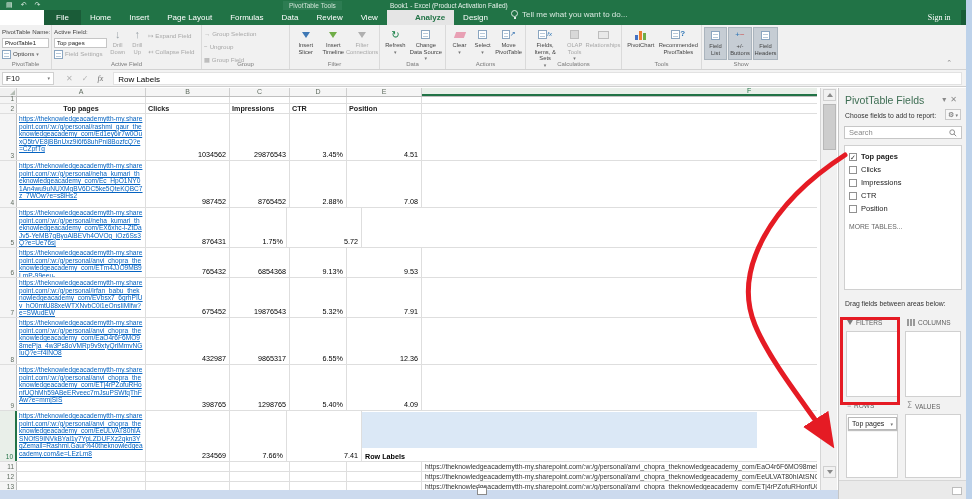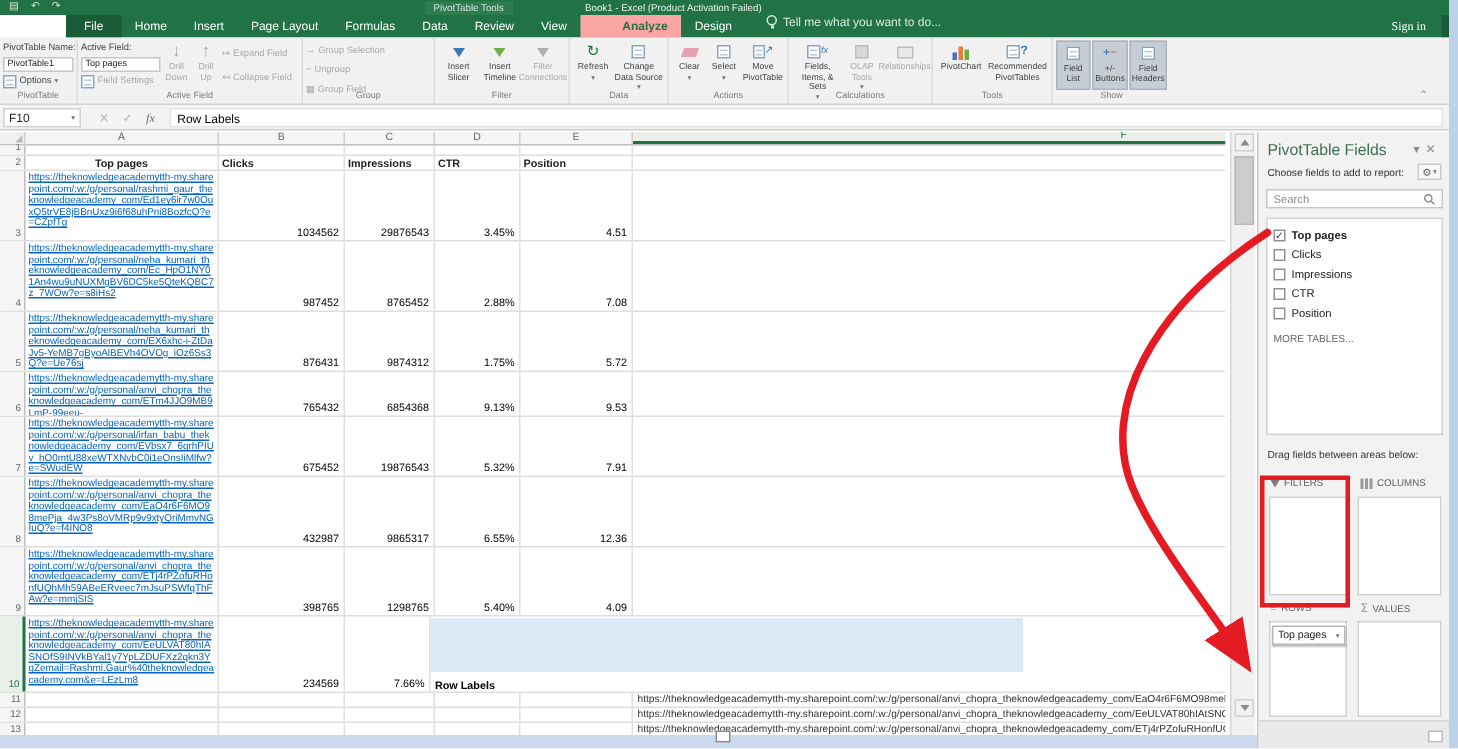--- a/index.html
+++ b/index.html
@@ -9,21 +9,21 @@
   
   .titlebar { position:absolute; left:0; top:0; width:966px; height:10px; background:#217346; color:#fff; }
   .qat { position:absolute; left:6px; top:0px; display:flex; gap:8px; font-size:7px; color:#d8ead f; color:#dcebe2;}
   .qat span{display:inline-block; line-height:10px;}
   .ctx-label { position:absolute; left:283px; top:1px; font-size:6.5px; color:#cfe3d6; background:#2d7c52; padding:0 6px; line-height:9px; }
   .doc-title { position:absolute; left:390px; top:1px; font-size:6.5px; color:#e8f2ec; line-height:9px; }
 
   
   .tabrow { position:absolute; left:0; top:10px; width:966px; height:15px; background:#217346; display:flex; align-items:stretch;margin-left:44px; }
   .tab { color:#fff; font-size:8px; padding:0 9px; display:flex; align-items:center; }
-  .tab.active { background:#fca5a5; color:#217346; font-weight:bold;padding-left:28px; }
+  .tab.active { background:#e5e5e5; color:#217346; font-weight:bold;padding-left:28px; }
   .tab.file { background:#1a5c38; padding:0 12px; }
   .tellme { display:flex; gap:4px; color:#d9e9e0; font-size:8px; margin-left:14px; }
   .bulb { width:7px; height:7px; border:1px solid #d9e9e0; border-radius:50%; position:relative; }
   .bulb:after{ content:""; position:absolute; left:2px; bottom:-3px; width:2px; height:2px; background:#d9e9e0; }
   .tab-right { margin-left:auto; display:flex; align-items:center;font-family:Liberation Serif, serif; }
   .signin { color:#fff; font-size:8px; padding:0 10px; }
   .share { background:#185c37; color:#fff; font-size:8px; padding:0 10px; height:100%; display:flex; align-items:center; gap:3px; }
 
   
   .ribbon { position:absolute; left:0; top:25px; width:966px; height:45px; background:#f1f1f1; border-bottom:1px solid #d2d2d2; display:flex; }
@@ -440,21 +440,20 @@
       <div class="cell cC num">8765452</div>
       <div class="cell cD num">2.88%</div>
       <div class="cell cE num">7.08</div>
       <div class="cell cF"></div>
     </div>
 
     <div class="row" style="height:40px">
       <div class="cR">5</div>
       <div class="cell cA url">https://theknowledgeacademytth-my.sharepoint.com/:w:/g/personal/neha_kumari_theknowledgeacademy_com/EX6xhc-i-ZtDaJv5-YeMB7gByoAlBEVh4OVOg_iOz6Ss3Q?e=Ue76sj</div>
       <div class="cell cB num">876431</div>
-      <div class="cell cC num">9874312</div>
       <div class="cell cD num">1.75%</div>
       <div class="cell cE num">5.72</div>
       <div class="cell cF"></div>
     </div>
 
     <div class="row" style="height:30px">
       <div class="cR">6</div>
       <div class="cell cA url">https://theknowledgeacademytth-my.sharepoint.com/:w:/g/personal/anvi_chopra_theknowledgeacademy_com/ETm4JJO9MB9LmP-99eeu-</div>
       <div class="cell cB num">765432</div>
       <div class="cell cC num">6854368</div>
@@ -491,20 +490,21 @@
       <div class="cell cD num">5.40%</div>
       <div class="cell cE num">4.09</div>
       <div class="cell cF"></div>
     </div>
 
     <div class="row" style="height:51px">
       <div class="cR hl">10</div>
       <div class="cell cA url">https://theknowledgeacademytth-my.sharepoint.com/:w:/g/personal/anvi_chopra_theknowledgeacademy_com/EeULVAT80hIASNOfS9INVkBYal1y7YpLZDUFXz2qkn3YgZemail=Rashmi.Gaur%40theknowledgeacademy.com&amp;e=LEzLm8</div>
       <div class="cell cB num">234569</div>
       <div class="cell cD num">7.66%</div>
+      <div class="cell cE num">7.41</div>
       <div class="cell cF">
         <div class="sel-block"></div>
         <div class="rowlabels">Row Labels</div>
       </div>
     </div>
 
     <div class="row rs">
       <div class="cR">11</div>
       <div class="cell cA"></div>
         <div class="cell cB"></div>

